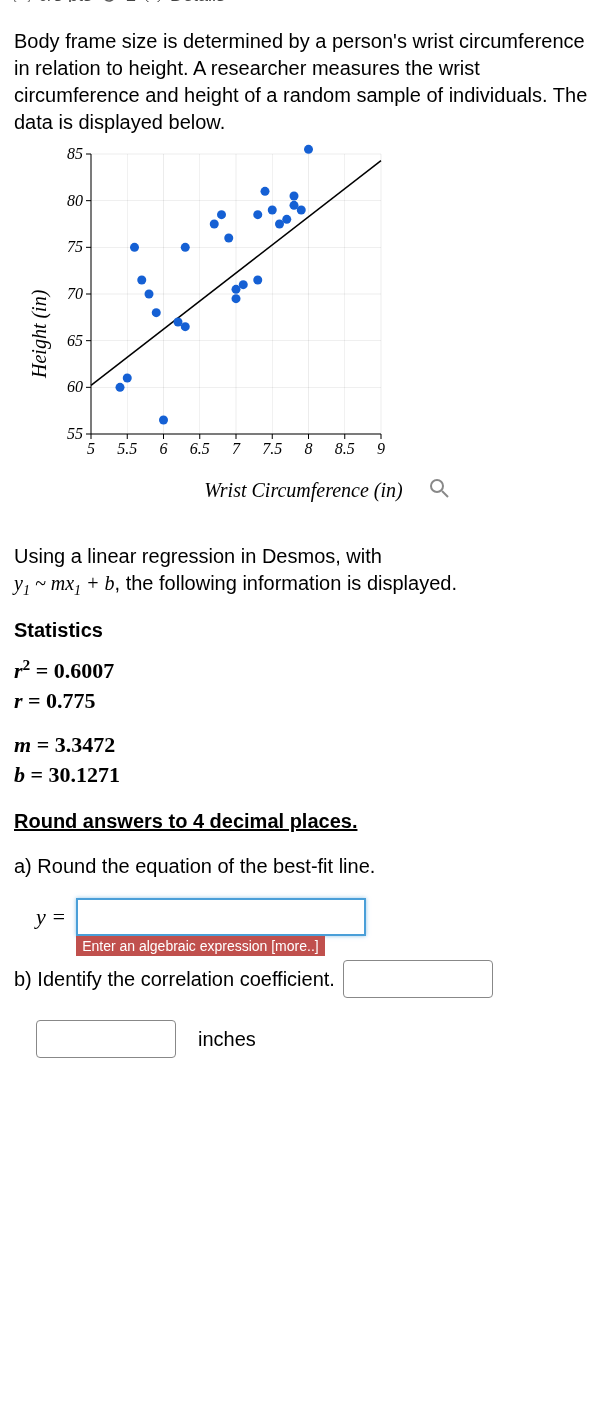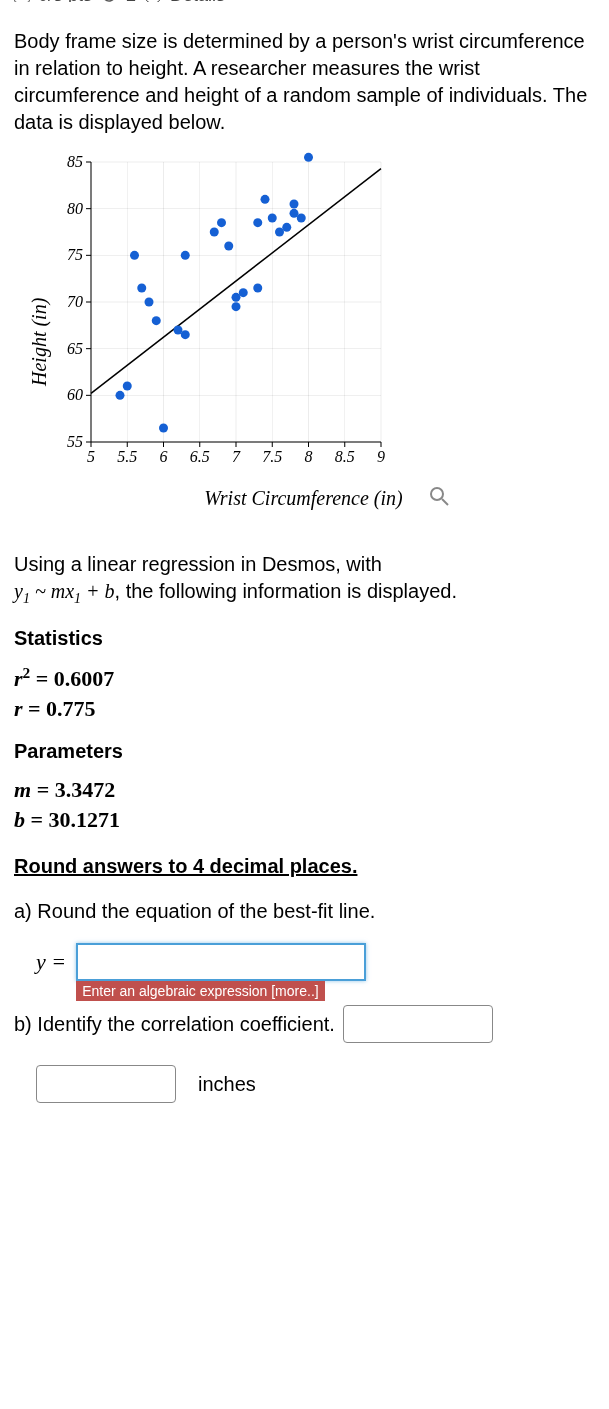--- a/index.html
+++ b/index.html
@@ -23,21 +23,21 @@
     top: -12px;
   }
   .checkbox-icon {
     width: 16px; height: 16px; border: 1.5px solid #555; border-radius: 3px; display:inline-flex; align-items:center; justify-content:center;
   }
   .pts { font-size: 18px; color:#444; }
   .retry-icon { display:inline-flex; }
   .info-icon { width:18px; height:18px; border:1.5px solid #555; border-radius:50%; display:inline-flex; align-items:center; justify-content:center; font-size:12px; color:#555;}
   .details { font-size:18px; color:#444; }
   .content { padding: 14px; }
-  .problem-text { line-height: 1.35; margin-bottom: 10px; }
+  .problem-text { line-height: 1.35; margin-bottom: 2px; }
   .chart-wrap { padding: 6px 0 0 14px; }
   .chart-area { display:flex; }
   .ylabel {
     writing-mode: vertical-rl;
     transform: rotate(180deg);
     font-style: italic;
     font-family: 'Times New Roman', serif;
     font-size: 20px;
     text-align: center;
     padding: 40px 0 90px 0;
@@ -225,21 +225,20 @@
     <span class="math"><i>y</i><sub>1</sub> ~ <i>m</i><i>x</i><sub>1</sub> + <i>b</i></span><span>, the following information is displayed.</span>
   </div>
 
   <div class="stats-block">
     <div class="stats-title">Statistics</div>
     <div class="stat-line"><span class="var">r</span><sup>2</sup><span> = 0.6007</span></div>
     <div class="stat-line"><span class="var">r</span><span> = 0.775</span></div>
   </div>
 
   <div class="stats-block">
-    <div class="stats-title">Parameters</div>
     <div class="stat-line"><span class="var">m</span><span> = 3.3472</span></div>
     <div class="stat-line"><span class="var">b</span><span> = 30.1271</span></div>
   </div>
 
   <div class="part">
     <span class="underline-bold">Round answers to 4 decimal places.</span>
   </div>
 
   <div class="part">a) Round the equation of the best-fit line.</div>
   <div class="answer-row-a">

